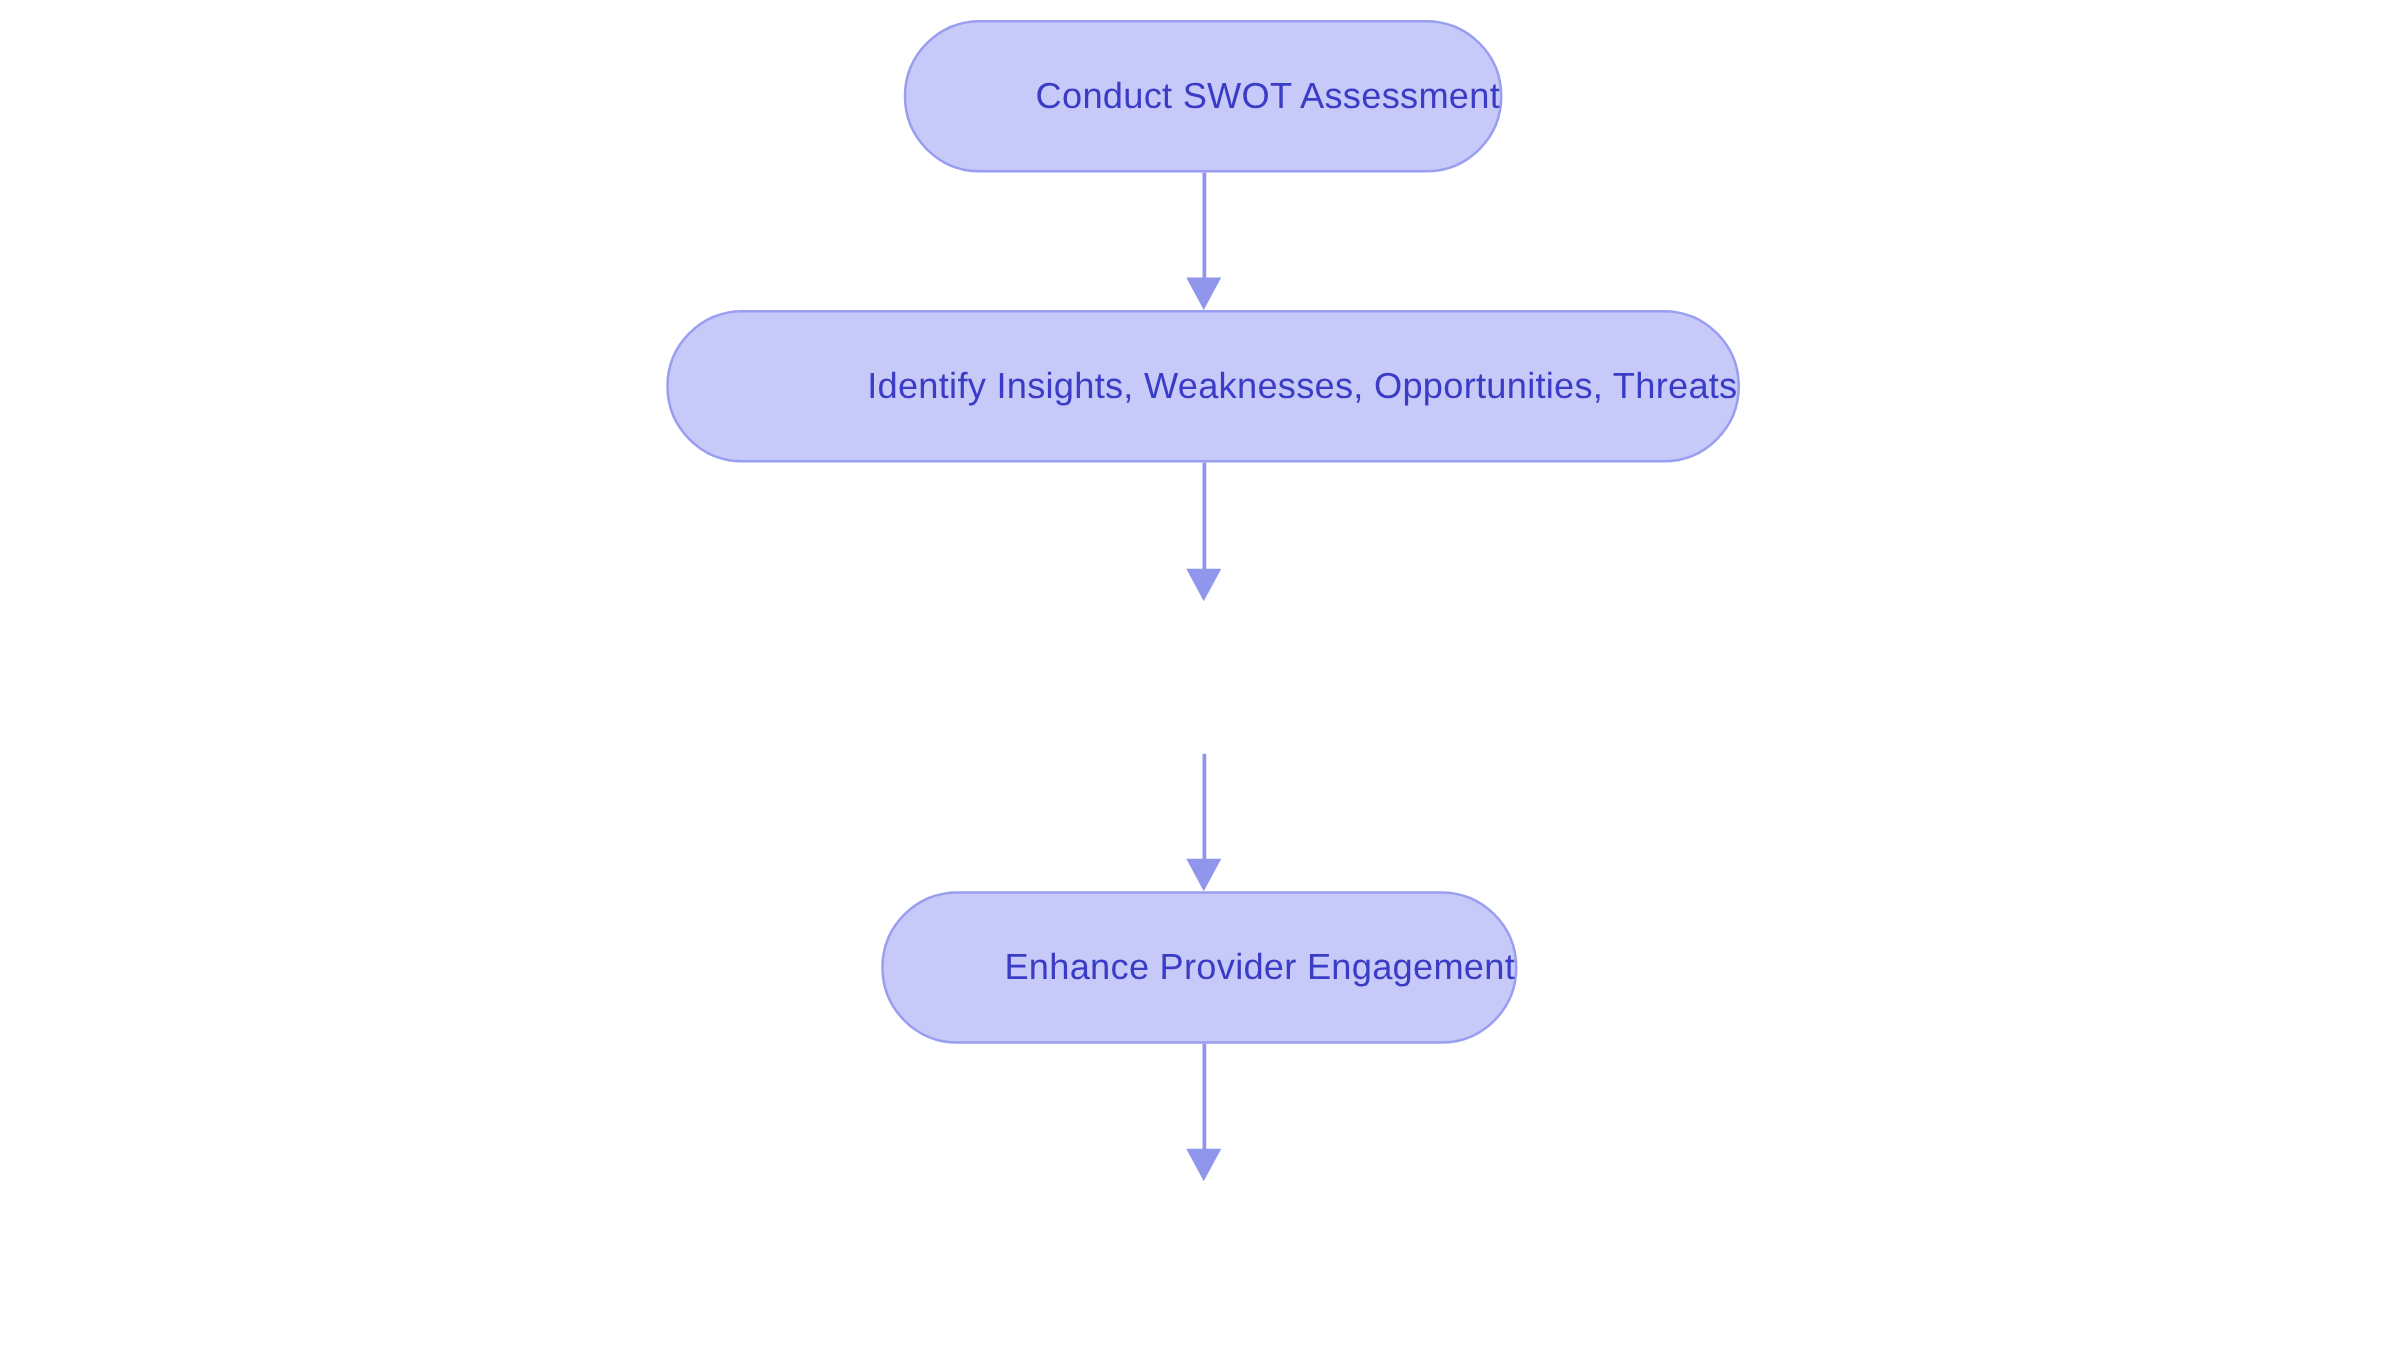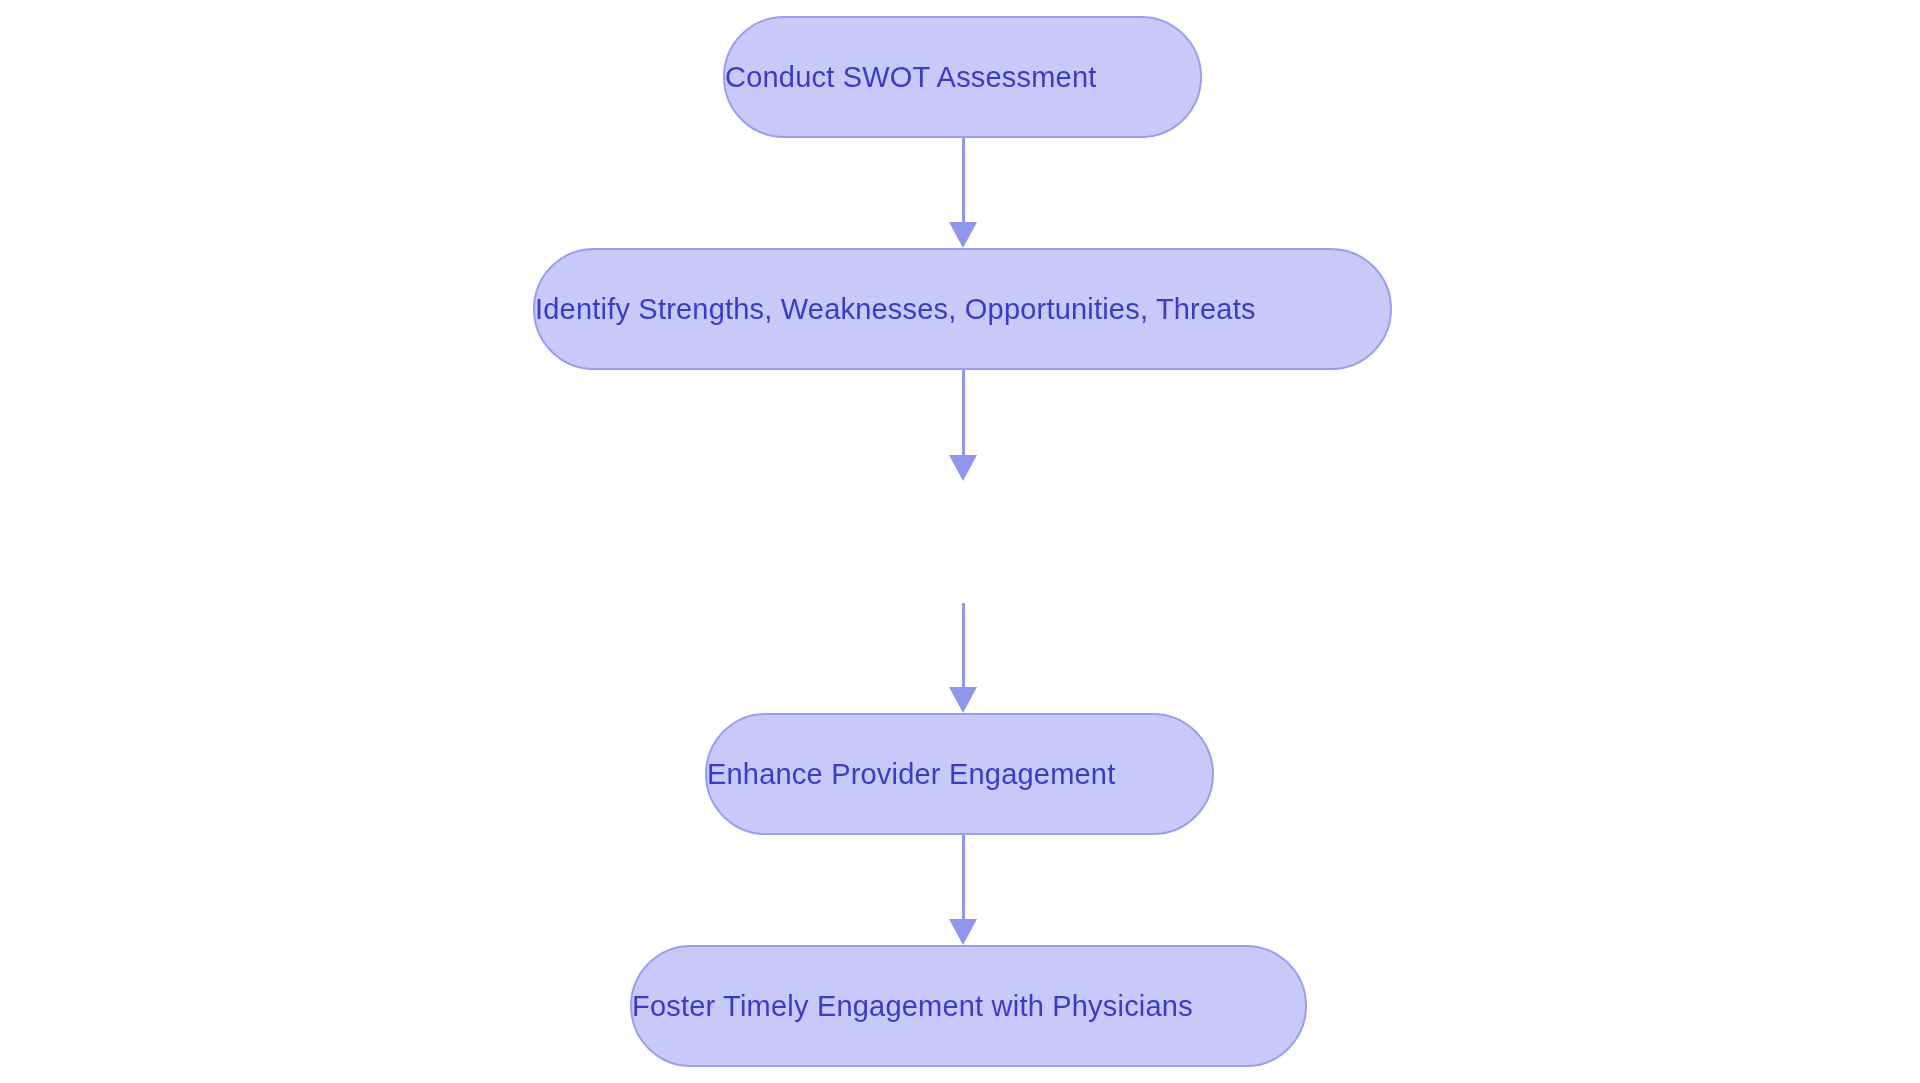--- a/index.html
+++ b/index.html
@@ -24,21 +24,21 @@
     background: var(--bg);
   }
   .flow-node {
     position: absolute;
     height: 122px;
     background: var(--node-fill);
     border: 2px solid var(--node-border);
     border-radius: 62px;
     display: flex;
     align-items: center;
-    justify-content: flex-start;
+    justify-content: flex-end;
     text-align: center;
     font-size: 29px;
     letter-spacing: 0.2px;
     color: var(--node-text);
   }
   .node-1 { left: 723px; top: 16px;  width: 479px; }
   .node-2 { left: 533px; top: 248px; width: 859px; }
   .node-3 { left: 693px; top: 481px; width: 549px; }
   .node-4 { left: 705px; top: 713px; width: 509px; }
   .node-5 { left: 630px; top: 945px; width: 677px; }
@@ -77,21 +77,21 @@
   <div class="flow-node node-1">
     <span>Conduct SWOT Assessment</span>
   </div>
 
   <div class="flow-arrow arrow-1">
     <div class="shaft"></div>
     <div class="head"></div>
   </div>
 
   <div class="flow-node node-2">
-    <span>Identify Strengths, Weaknesses, Opportunities, Threats</span>
+    <span>Identify Insights, Weaknesses, Opportunities, Threats</span>
   </div>
 
   <div class="flow-arrow arrow-2">
     <div class="shaft"></div>
     <div class="head"></div>
   </div>
 
 
   <div class="flow-arrow arrow-3">
     <div class="shaft"></div>
@@ -100,17 +100,14 @@
 
   <div class="flow-node node-4">
     <span>Enhance Provider Engagement</span>
   </div>
 
   <div class="flow-arrow arrow-4">
     <div class="shaft"></div>
     <div class="head"></div>
   </div>
 
-  <div class="flow-node node-5">
-    <span>Foster Timely Engagement with Physicians</span>
-  </div>
 
 </div>
 
 </body></html>

